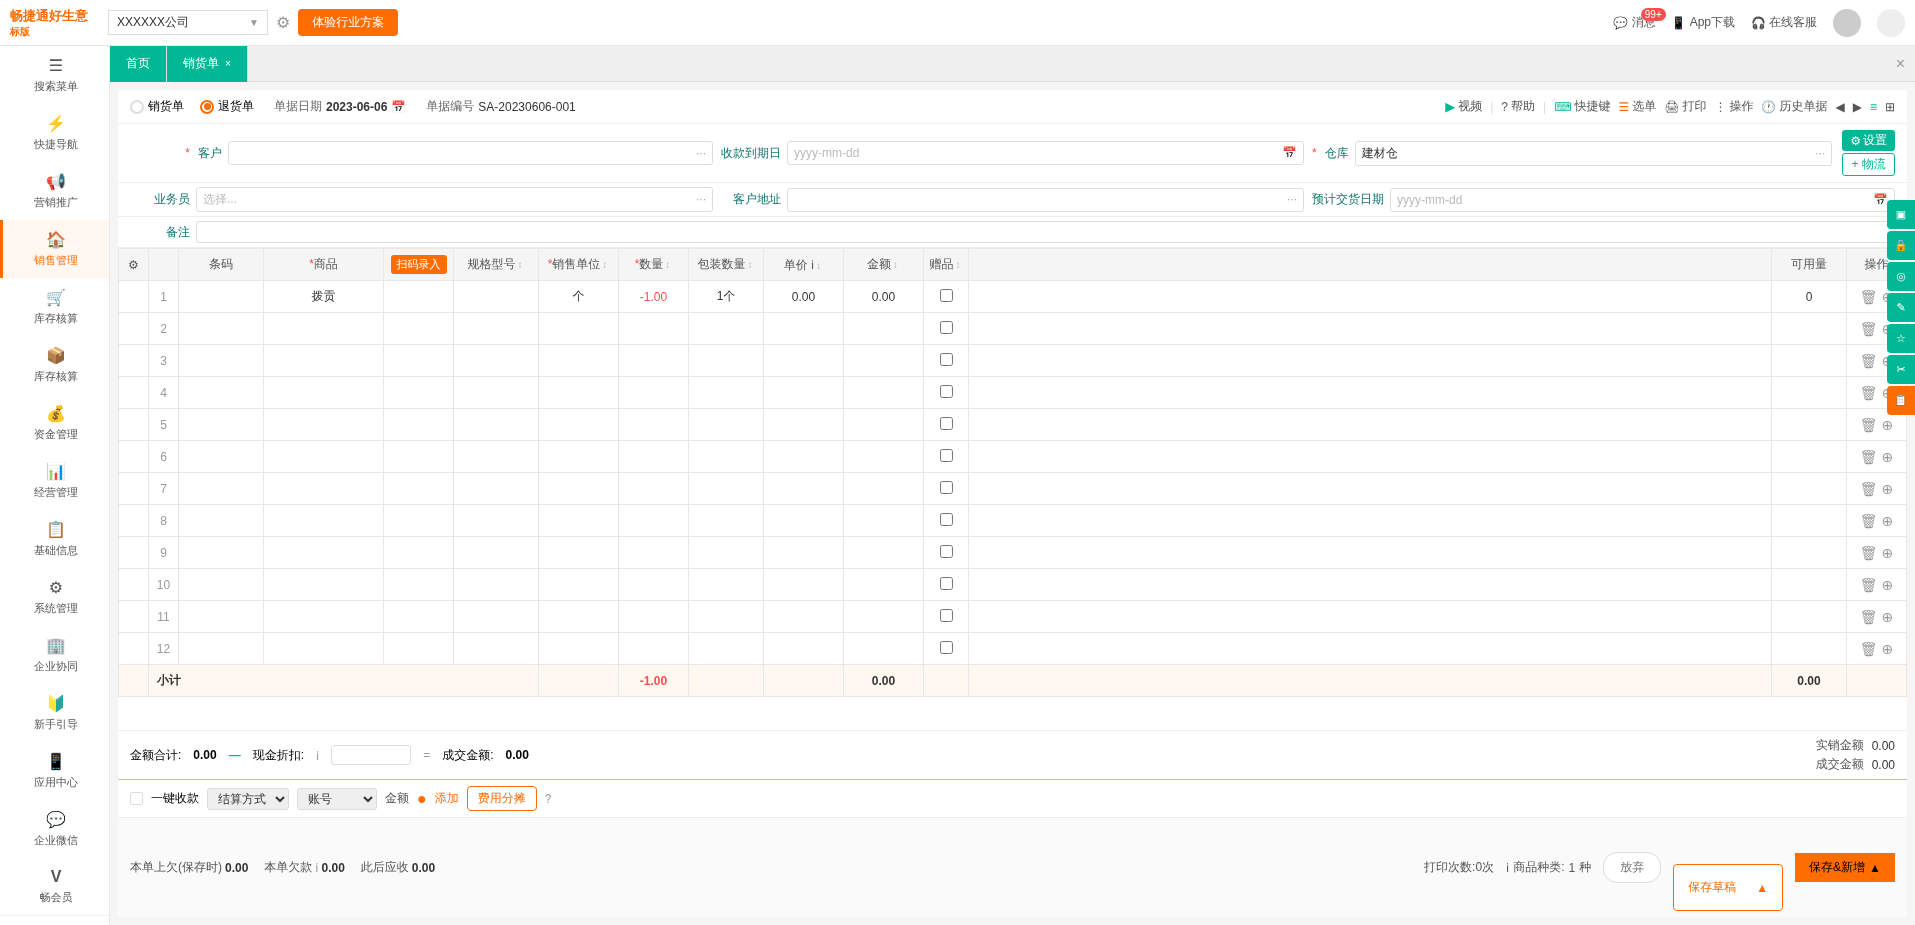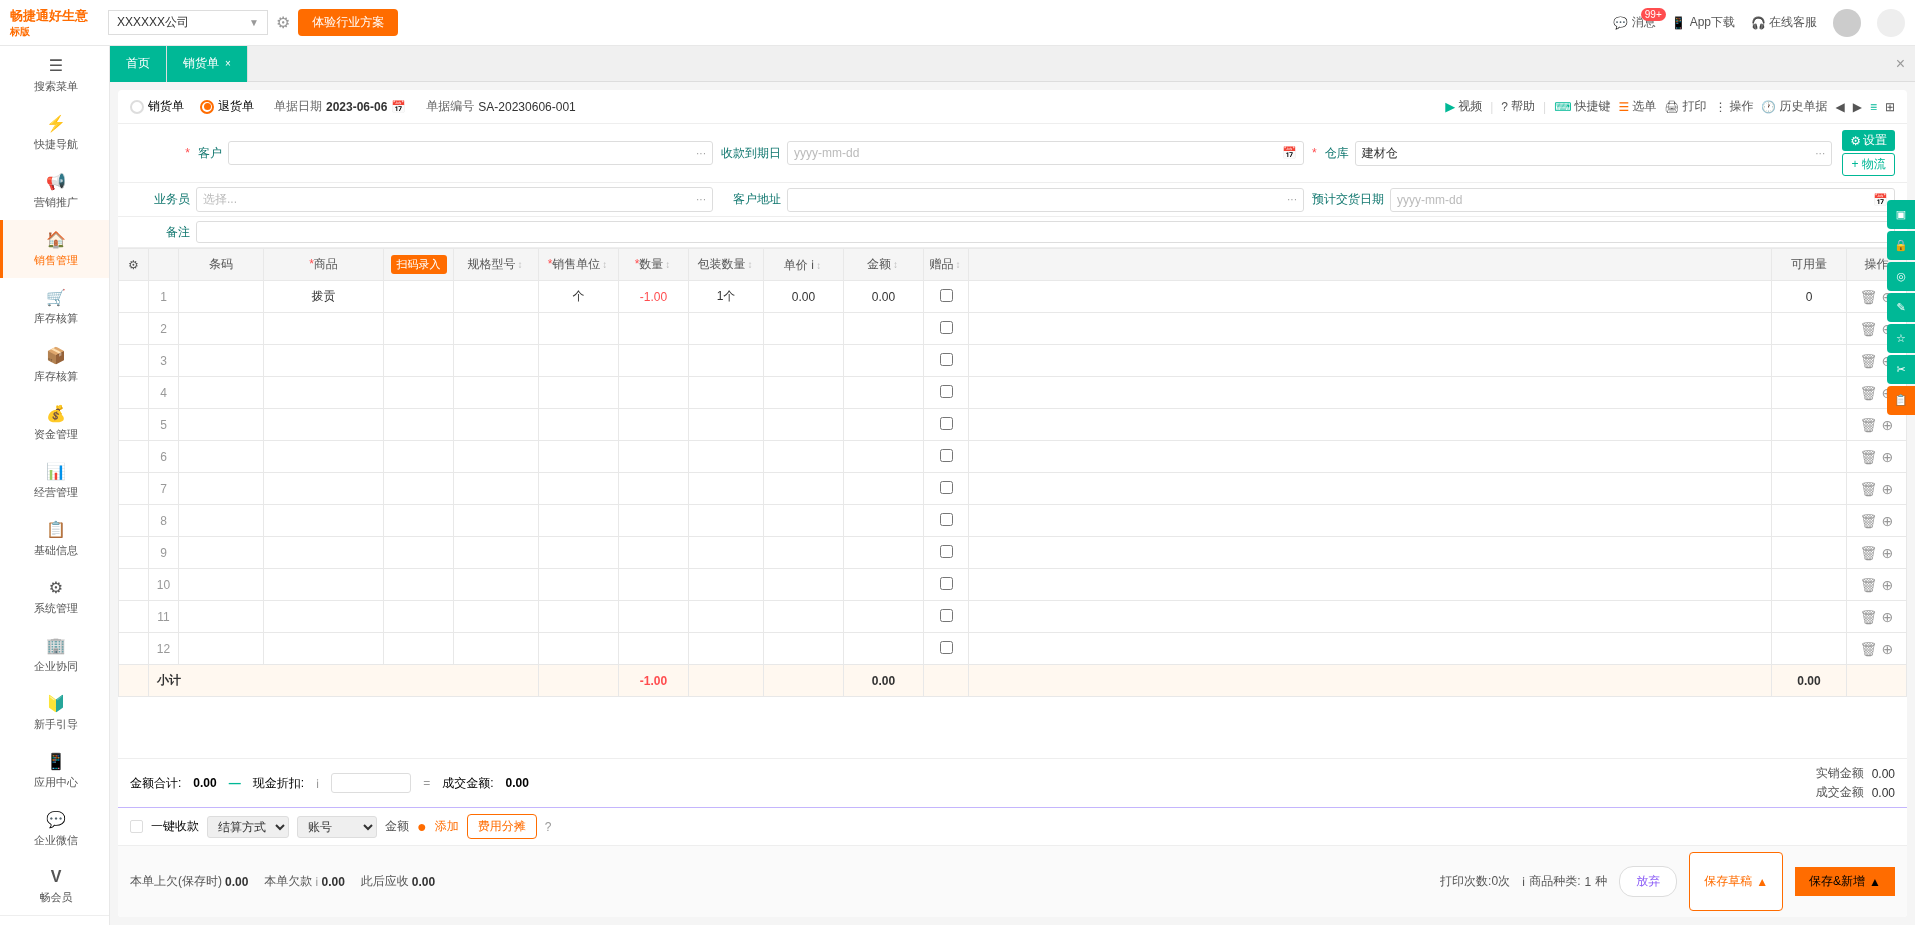--- a/index.html
+++ b/index.html
@@ -85,22 +85,22 @@
     .discount-input { border: 1px solid #ddd; border-radius: 3px; padding: 2px 6px; width: 80px; }
     .footer-payment { padding: 6px 12px; display: flex; align-items: center; gap: 8px; border-bottom: 1px solid #eee; }
     .checkbox-sm { width: 13px; height: 13px; border: 1px solid #ddd; border-radius: 2px; display: inline-block; cursor: pointer; }
     .pay-btn { background: #fff; border: 1px solid #ff6c00; color: #ff6c00; border-radius: 4px; padding: 3px 10px; cursor: pointer; font-size: 12px; }
     .footer-bottom { padding: 6px 12px; display: flex; align-items: center; gap: 16px; background: #fafafa; }
     .footer-stat { color: #555; display: flex; align-items: center; gap: 3px; }
     .footer-stat .val { color: #333; font-weight: bold; }
     .footer-right { margin-left: auto; display: flex; align-items: center; gap: 12px; }
     .print-info { color: #555; }
     .goods-type { color: #555; display: flex; align-items: center; gap: 4px; }
-    .abandon-btn { border: 1px solid #ddd; background: #fff; color: #8b5cf6; border-radius: 14px; padding: 6px 16px; cursor: pointer; font-family: Liberation Serif, serif; }
-    .save-draft-btn { border: 1px solid #ff6c00; background: #fff; color: #ff6c00; border-radius: 4px; padding: 20px 14px; cursor: pointer; display: flex; align-items: center; gap: 4px; }
+    .abandon-btn { border: 1px solid #ddd; background: #fff; color: #737373; border-radius: 14px; padding: 6px 16px; cursor: pointer; font-family: Liberation Serif, serif; }
+    .save-draft-btn { border: 1px solid #ff6c00; background: #fff; color: #ff6c00; border-radius: 4px; padding: 14px 14px; cursor: pointer; display: flex; align-items: center; gap: 20px; margin-top: 40px; }
     .save-new-btn { background: #ff6c00; color: #000000; border: none; border-radius: 0; padding: 6px 14px; cursor: pointer; display: flex; align-items: center; gap: 4px; }
     .footer-amount-row { display: flex; align-items: center; gap: 8px; color: #555; }
     .footer-amount-row .amt { color: #333; }
 
     
     .right-float { position: fixed; right: 0; top: 200px; display: flex; flex-direction: column; gap: 2px; z-index: 100; }
     .rf-btn { background: #00b896; color: #fff; border: none; border-radius: 4px 0 0 4px; padding: 8px 6px; cursor: pointer; font-size: 11px; writing-mode: horizontal-tb; width: 28px; display: flex; flex-direction: column; align-items: center; gap: 2px; }
     .rf-btn.orange { background: #ff6c00; }
 
     

